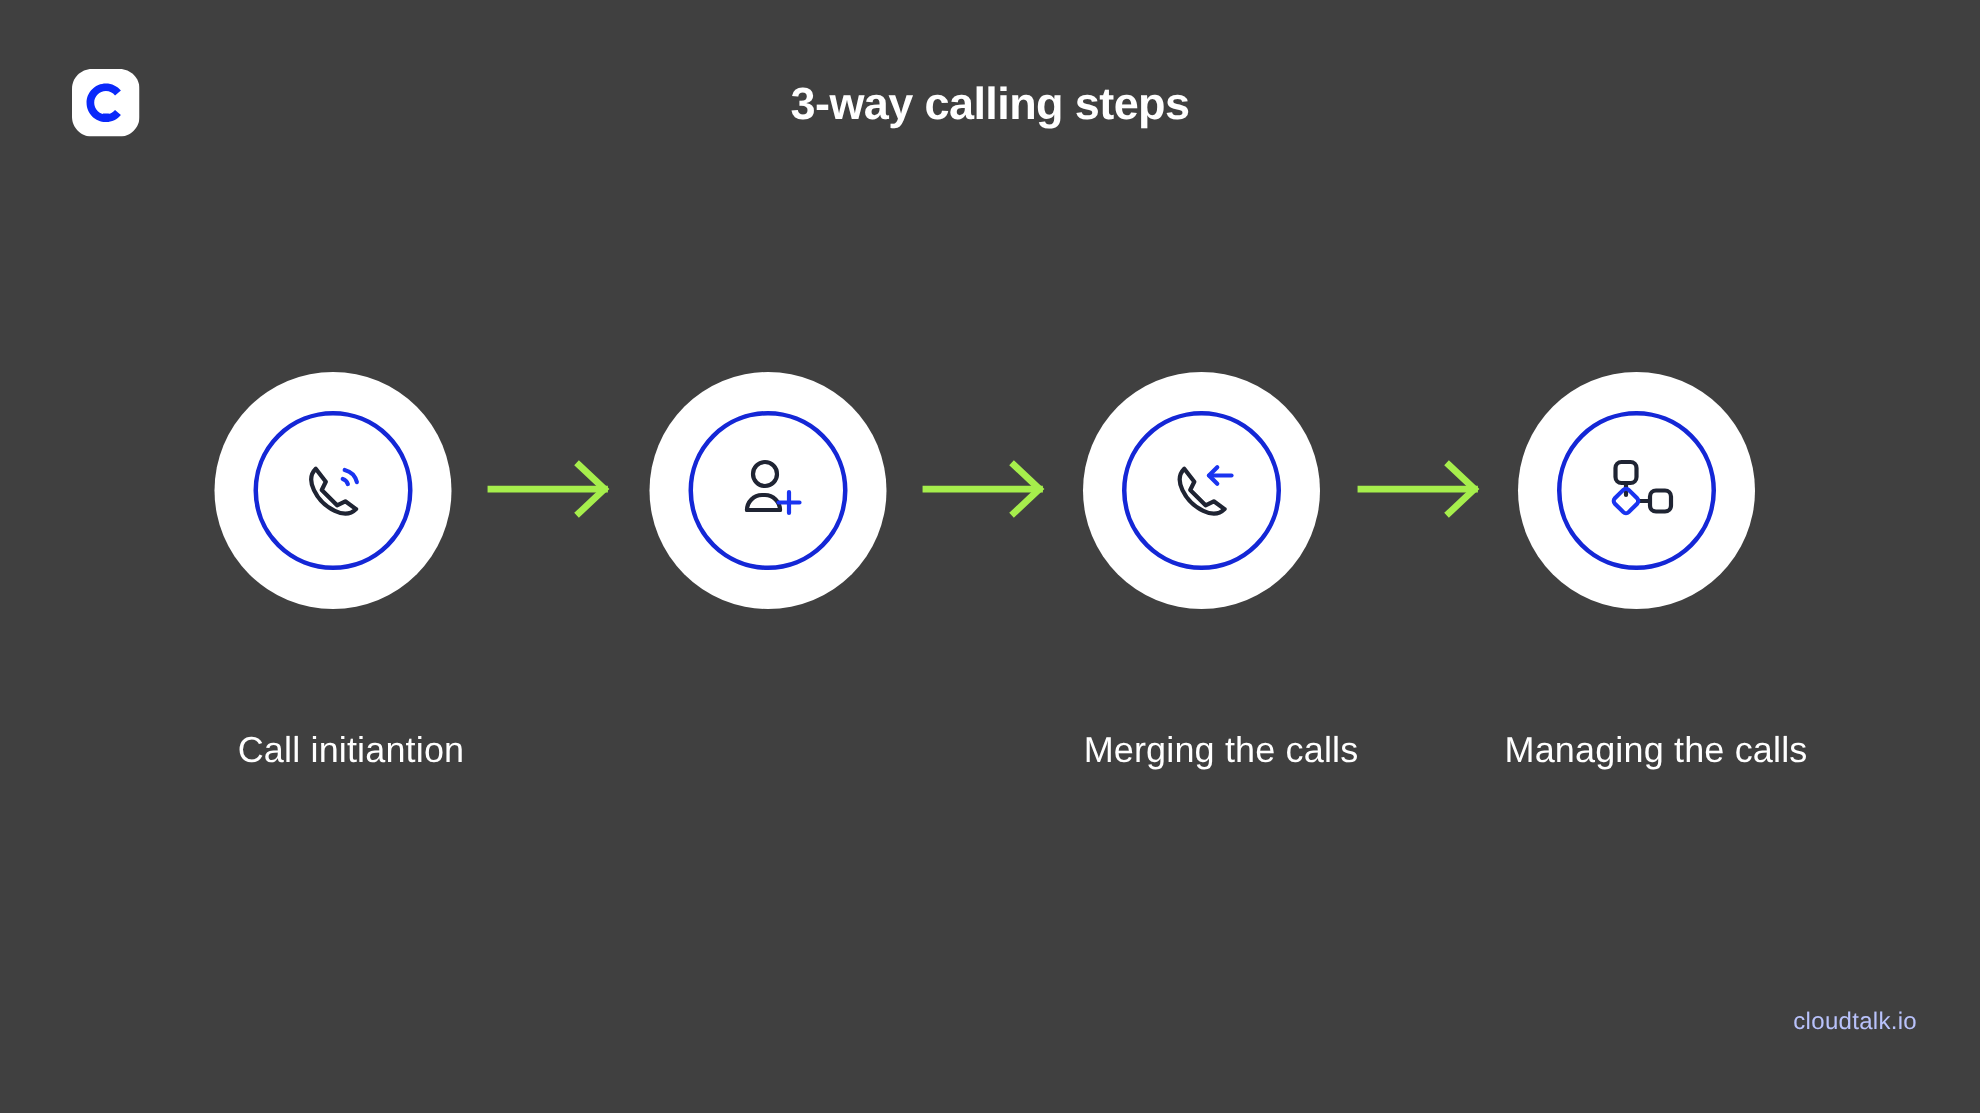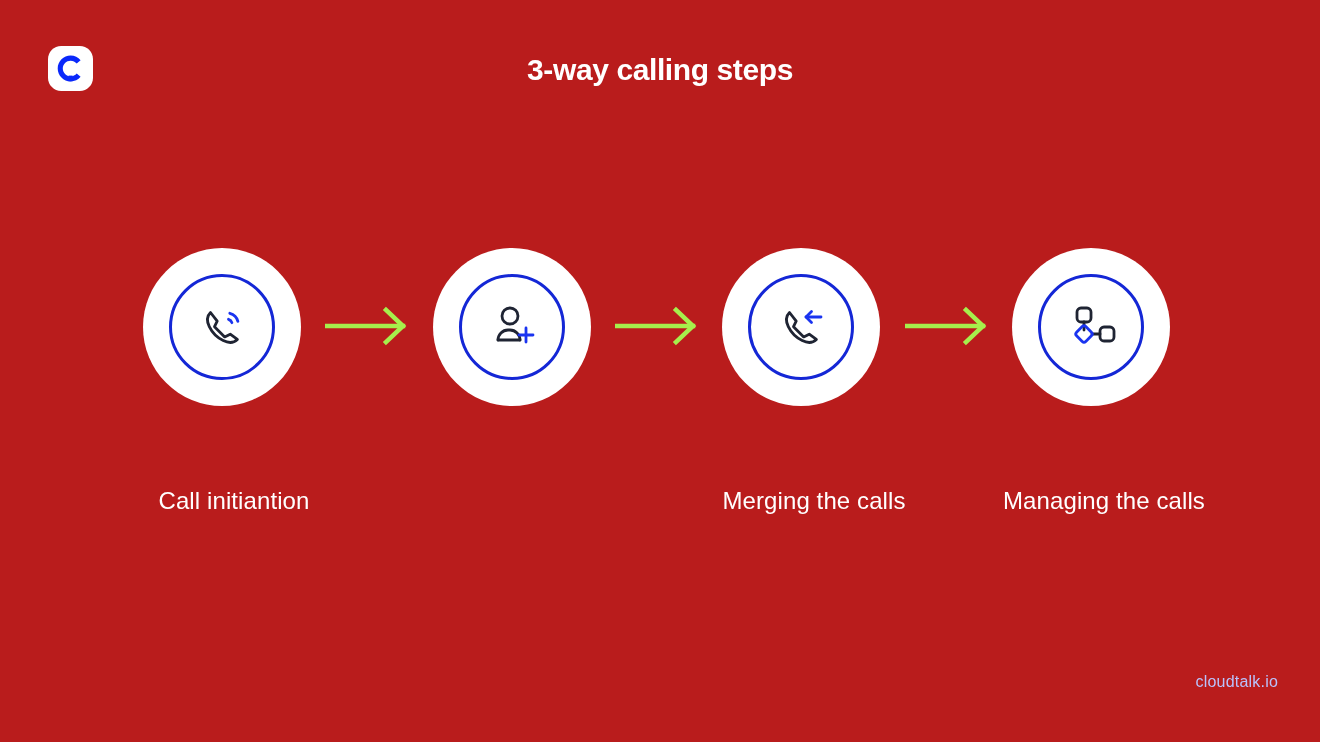--- a/index.html
+++ b/index.html
@@ -12,21 +12,21 @@
     height: 742px;
     overflow: hidden;
     font-family: "Liberation Sans", sans-serif;
     -webkit-font-smoothing: antialiased;
   }
 
   #slide {
     position: relative;
     width: 1320px;
     height: 742px;
-    background: #b91c1c;
+    background: #404040;
     overflow: hidden;
   }
 
   
   #brand-logo {
     position: absolute;
     left: 48px;
     top: 46px;
     width: 45px;
     height: 45px;

